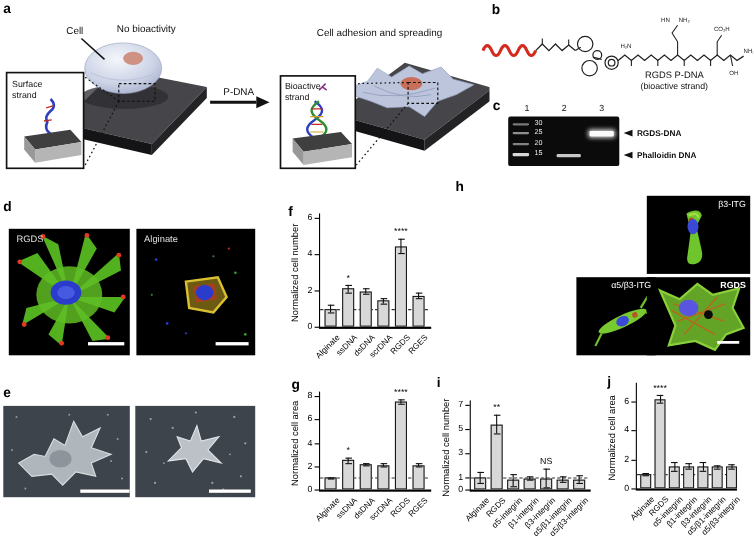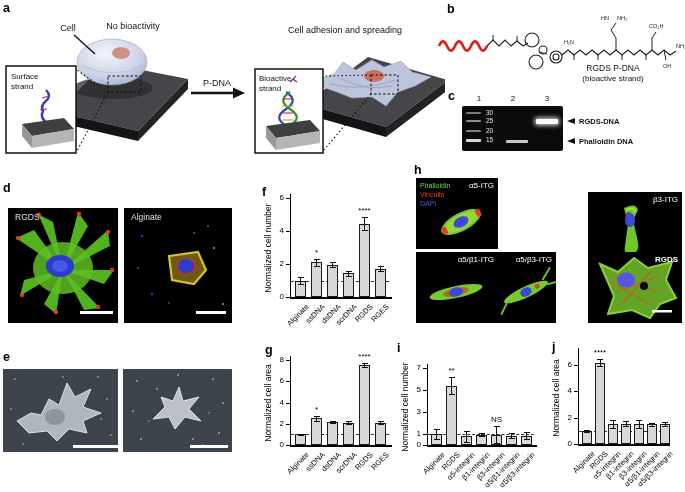--- a/index.html
+++ b/index.html
@@ -266,55 +266,30 @@
           <circle cx="34" cy="20" r="1"></circle>
         <circle cx="70" cy="70" r="1"></circle>
           <circle cx="26" cy="52" r="0.8"></circle>
           <circle cx="86" cy="44" r="0.8"></circle>
       </g>
       <path d="M38,28 L50,32 L56,18 L60,32 L76,28 L66,40 L78,52 L62,48 L52,60 L46,48 L30,50 L42,38 Z" fill="#c6ccd2" opacity="0.92" stroke="#eef2f5" stroke-width="1"></path>
       <rect x="67" y="76" width="38" height="3" fill="#fff"></rect>
     </svg>
   </div>
 
-  <div class="imgbox" style="left:416px;top:178px;width:82px;height:71px">
-    <span class="legend-line" style="top: 4px; color: rgb(106, 222, 60);">Phalloidin</span>
-    <span class="legend-line" style="top: 13px; color: rgb(240, 64, 46);">Vinculin</span>
-    <span class="legend-line" style="top: 22px; color: rgb(74, 88, 232);">DAPI</span>
-    <span class="tile-label">α5-ITG</span>
-    <svg width="82" height="71" viewBox="0 0 82 71">
-      <g transform="rotate(-28 45 44)">
-        <ellipse cx="45" cy="44" rx="22" ry="9" fill="#76c92e"></ellipse>
-        <ellipse cx="45" cy="44" rx="19" ry="7" fill="#a4de3e" opacity="0.7"></ellipse>
-        <rect x="24" y="40" width="5" height="8" rx="2" fill="#e04022"></rect>
-        <rect x="62" y="40" width="5" height="8" rx="2" fill="#e04022"></rect>
-        <ellipse cx="45" cy="44" rx="8" ry="5" fill="#3b4ad6"></ellipse>
-      </g>
-    </svg>
-  </div>
-  <div class="imgbox" style="left:588px;top:192px;width:94px;height:71px">
+  <div class="imgbox" style="left:588px;top:178px;width:94px;height:71px">
     <span class="tile-label">β3-ITG</span>
     <svg width="94" height="71" viewBox="0 0 94 71">
       <path d="M36,16 q12,-6 14,2 l-5,10 l5,22 q2,10 -6,12 q-9,2 -7,-8 l3,-22 z" fill="#6ec52c"></path>
       <path d="M38,18 q8,-4 9,2" stroke="#a8de44" stroke-width="2" fill="none"></path>
       <rect x="38" y="20" width="5" height="5" rx="2" fill="#c43b22"></rect>
       <ellipse cx="42" cy="28" rx="5" ry="7" fill="#3b4ad6"></ellipse>
     </svg>
   </div>
-  <div class="imgbox" style="left:416px;top:252px;width:82px;height:71px">
-    <span class="tile-label">α5/β1-ITG</span>
-    <svg width="82" height="71" viewBox="0 0 82 71">
-      <g transform="rotate(-12 40 40)">
-        <ellipse cx="40" cy="40" rx="27" ry="6" fill="#79ca30"></ellipse>
-        <ellipse cx="40" cy="40" rx="13" ry="4" fill="#c43b22" opacity="0.65"></ellipse>
-        <ellipse cx="40" cy="40" rx="7" ry="4.5" fill="#3b4ad6"></ellipse>
-      </g>
-    </svg>
-  </div>
-  <div class="imgbox" style="left:484px;top:252px;width:72px;height:71px">
+  <div class="imgbox" style="left:524px;top:252px;width:72px;height:71px">
     <span class="tile-label">α5/β3-ITG</span>
     <svg width="83" height="71" viewBox="0 0 83 71">
       <g transform="rotate(-25 42 40)">
         <ellipse cx="42" cy="40" rx="24" ry="5.5" fill="#79ca30"></ellipse>
         <path d="M62,36 L74,28 M64,42 L76,44" stroke="#6ebd2a" stroke-width="2"></path>
         <path d="M20,42 L10,50" stroke="#6ebd2a" stroke-width="2"></path>
         <ellipse cx="42" cy="40" rx="6" ry="4.5" fill="#3b4ad6"></ellipse>
         <rect x="52" y="37" width="5" height="5" rx="2" fill="#c43b22" opacity="0.8"></rect>
       </g>
     </svg>

